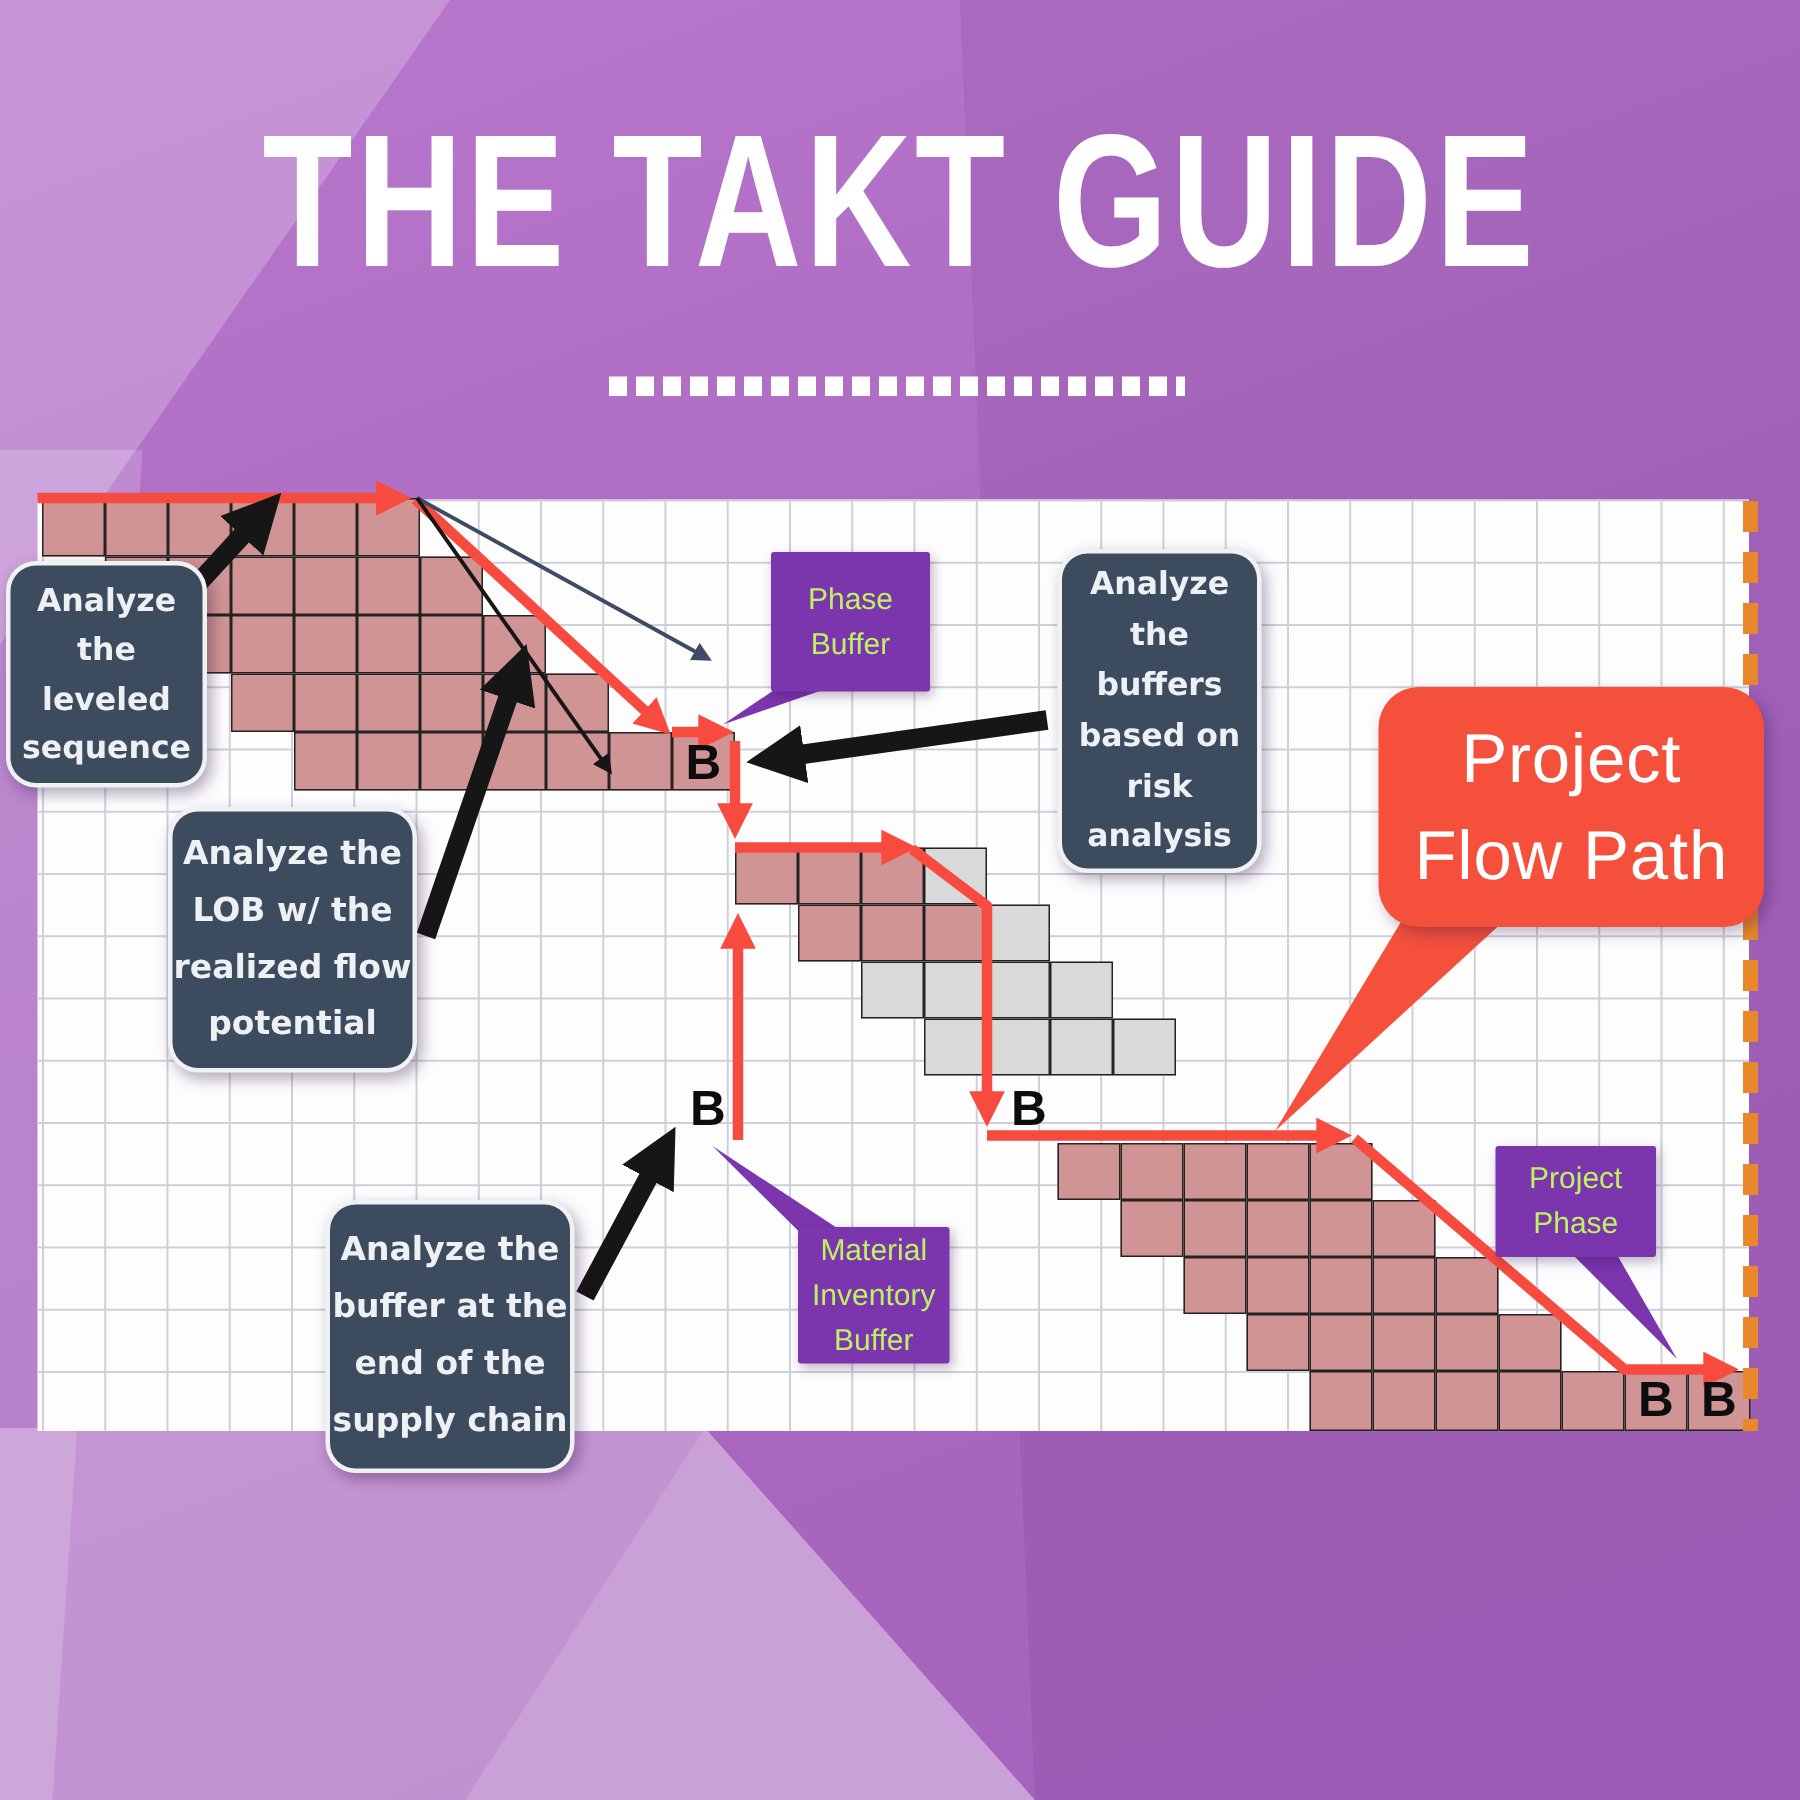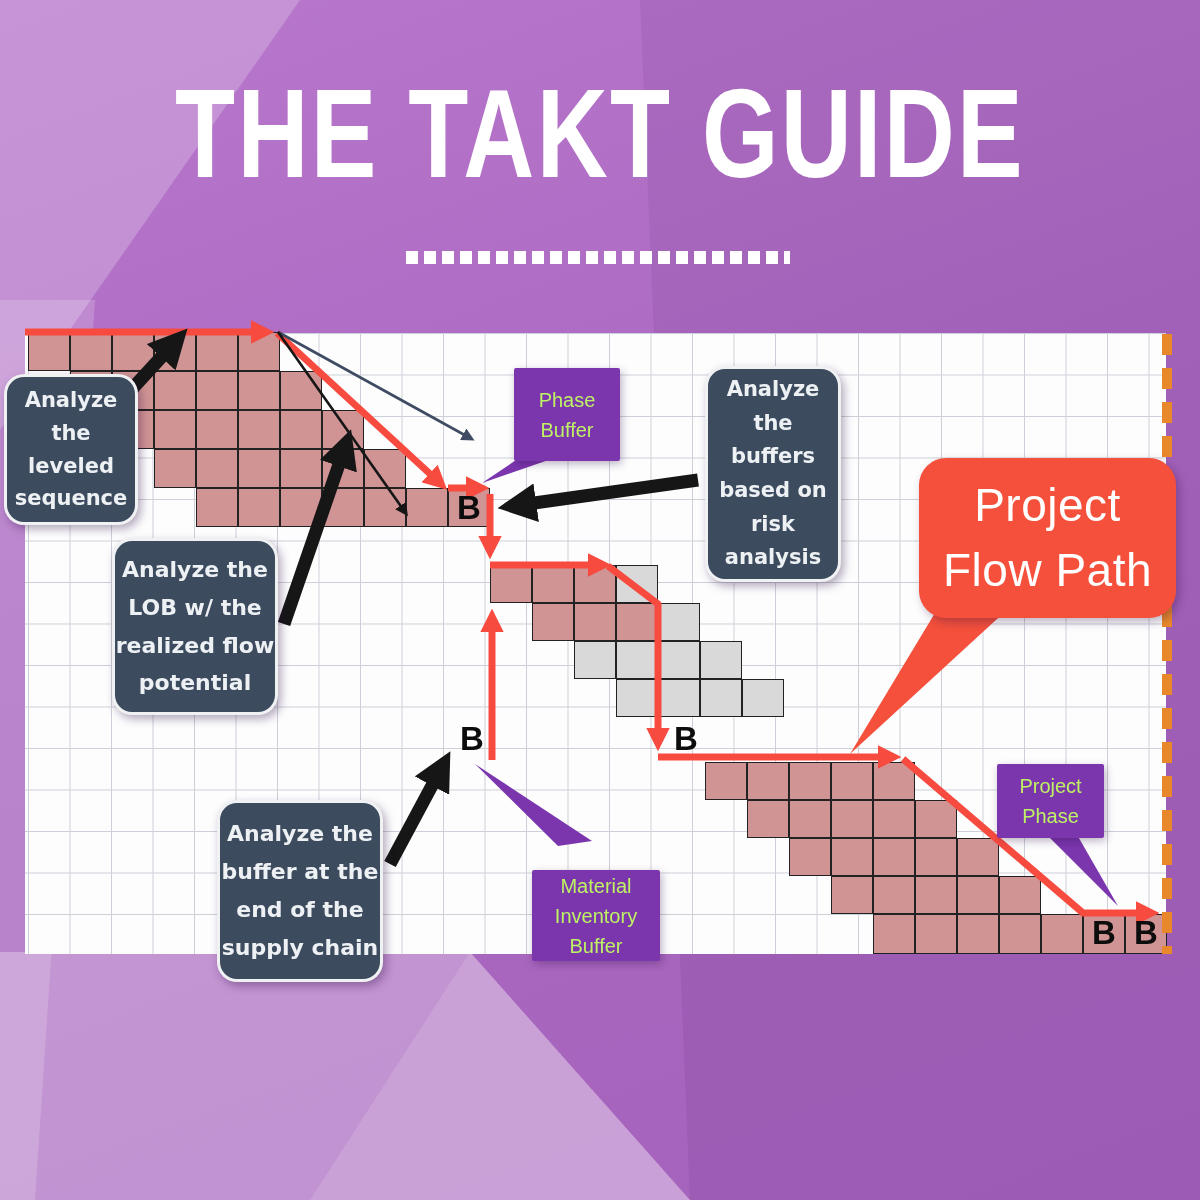--- a/index.html
+++ b/index.html
@@ -42,21 +42,21 @@
   .navy{background:#3d4b5f;color:#edf1f4;border:3px solid rgba(255,255,255,.92);
     border-radius:20px;box-shadow:3px 4px 10px rgba(40,10,60,.35);
     font-family:"DejaVu Sans",sans-serif;font-weight:700;}
   .purple{background:#7b36ae;color:#bef264;border-radius:2px;
     box-shadow:2px 3px 8px rgba(40,10,60,.30);font-size:20px;line-height:1.5;}
   #box-leveled{left:4px;top:374px;width:134px;height:151px;font-size:21px;line-height:1.55;}
   #box-lob{left:112px;top:538px;width:166px;height:177px;font-size:22px;line-height:1.72;}
   #box-risk{left:705px;top:366px;width:136px;height:216px;font-size:21px;line-height:1.6;}
   #box-supply{left:217px;top:800px;width:166px;height:182px;font-size:22px;line-height:1.72;}
   #box-phase{left:514px;top:368px;width:106px;height:93px;}
-  #box-matinv{left:532px;top:870px;width:128px;height:91px;}
+  #box-matinv{left:532px;top:818px;width:101px;height:91px;}
   #box-project{left:997px;top:764px;width:107px;height:74px;}
   #box-critical{left:919px;top:458px;width:257px;height:160px;background:#f4503c;color:#ffffff;
     border-radius:27px;font-size:46px;line-height:1.42;letter-spacing:.5px;
     box-shadow:3px 4px 10px rgba(40,10,60,.30);}
 </style>
 </head>
 <body>
 
 <div id="poster">
   <div class="wedge w1"></div>

